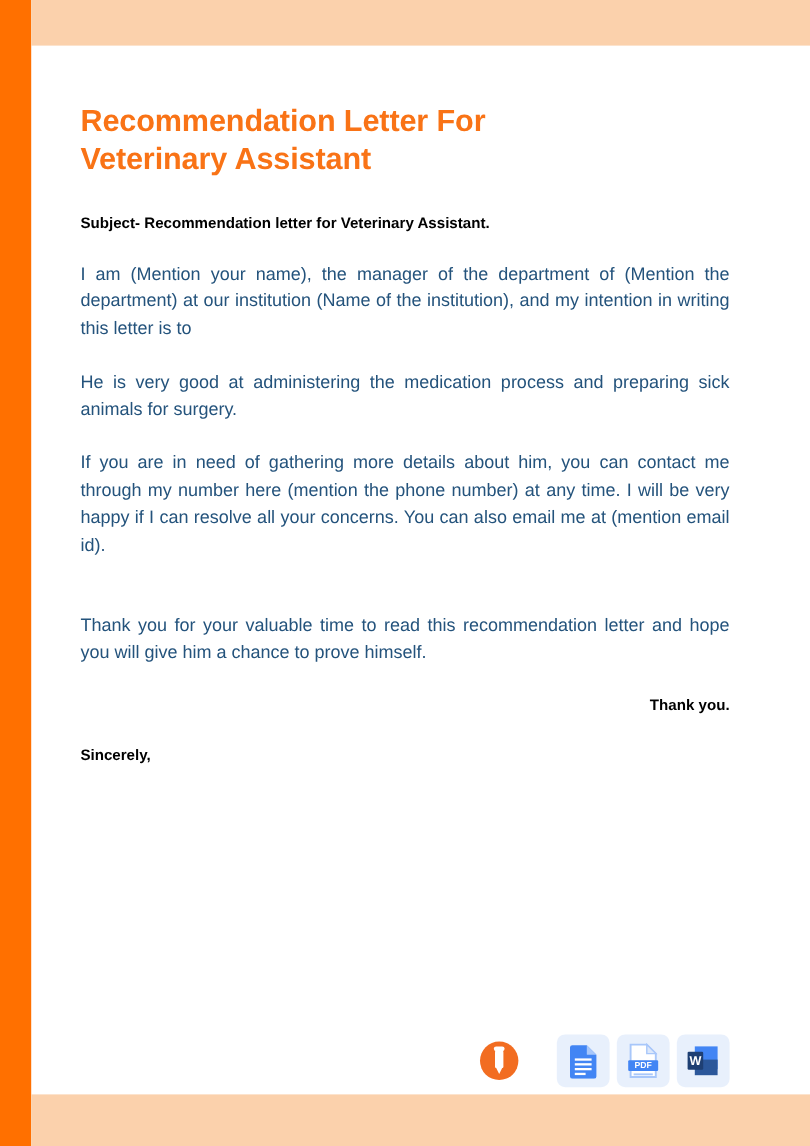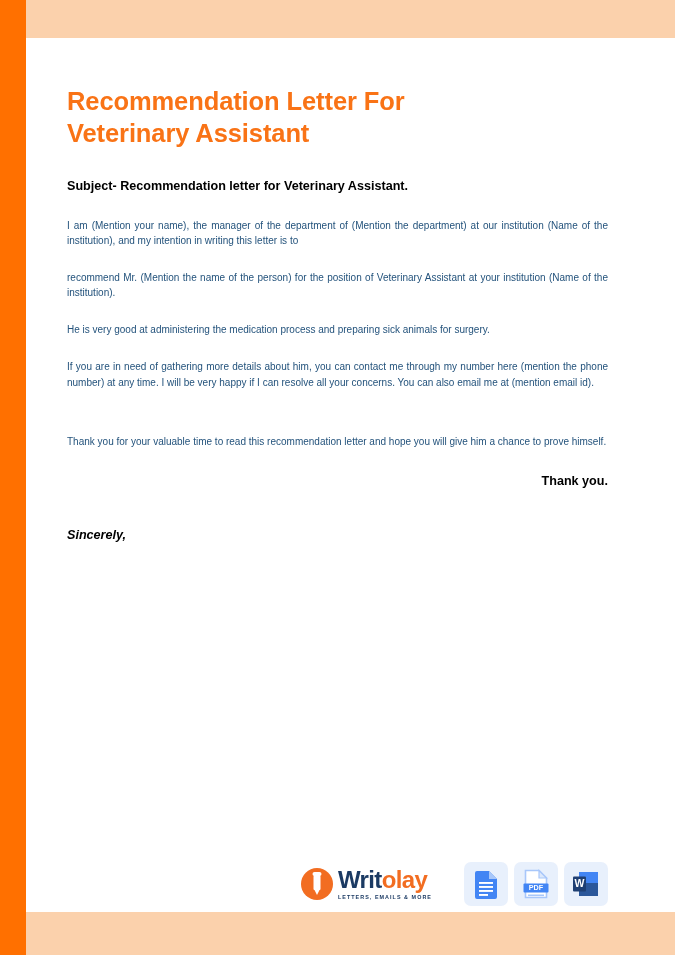--- a/index.html
+++ b/index.html
@@ -83,32 +83,32 @@
     font-weight: bold;
     line-height: 1.45;
     margin: 0;
   }
 
   .subject { margin-top: 28px; }
   .salutation { margin-top: 21px; }
 
   p.body-para {
     color: #24537C;
-    font-size: 10px;
+    font-size: 15px;
     font-weight: normal;
     line-height: 1.52;
     margin: 0;
     margin-top: 22px;
     text-align: justify;
   }
 
   p.body-para.last-block { text-align: justify; margin-top: 44px; }
 
   .closing-thanks { margin-top: 23px; text-align: right; }
-  .sincerely { margin-top: 36px; font-style: italic; }
+  .sincerely { margin-top: 22px; }
 
   
   .footer {
     position: absolute;
     left: 67px;
     bottom: 49px;
     width: 541px;
     height: 58px;
   }
 
@@ -226,21 +226,20 @@
 
   <div class="content">
 
     <h1 class="doc-title">Recommendation Letter For Veterinary Assistant</h1>
 
     <p class="subject">Subject- Recommendation letter for Veterinary Assistant.</p>
 
 
     <p class="body-para">I am (Mention your name), the manager of the department of (Mention the department) at our institution (Name of the institution), and my intention in writing this letter is to</p>
 
-    <p class="body-para">recommend Mr. (Mention the name of the person) for the position of Veterinary Assistant at your institution (Name of the institution).</p>
 
 
     <p class="body-para">He is very good at administering the medication process and preparing sick animals for surgery.</p>
 
 
     <p class="body-para">If you are in need of gathering more details about him, you can contact me through my number here (mention the phone number) at any time. I will be very happy if I can resolve all your concerns. You can also email me at (mention email id).</p>
 
     <p class="body-para last-block">Thank you for your valuable time to read this recommendation letter and hope you will give him a chance to prove himself.</p>
 
     <p class="closing-thanks">Thank you.</p>
@@ -250,24 +249,20 @@
   </div>
 
   <div class="footer">
     <div class="footer-inner">
 
       <div class="logo">
         <div class="logo-mark">
           <div class="pen-cap"></div>
           <div class="pen-body"></div>
           <div class="pen-tip"></div>
-        </div>
-        <div class="logo-text">
-          <div class="logo-word"><span class="w-navy">Writ</span><span class="w-orange">olay</span></div>
-          <div class="logo-tag">LETTERS, EMAILS &amp; MORE</div>
         </div>
       </div>
 
       <div class="file-icons">
 
         <div class="tile">
           <svg width="26" height="30" viewBox="0 0 26 30" aria-hidden="true">
             <path d="M2 2 h14 l8 8 v18 a2 2 0 0 1 -2 2 h-18 a2 2 0 0 1 -2 -2 v-24 a2 2 0 0 1 2 -2 z" fill="#4285F4"></path>
             <path d="M16 2 l8 8 h-8 z" fill="#A8C7FA"></path>
             <rect x="6" y="13" width="14" height="1.9" fill="#ffffff"></rect>

